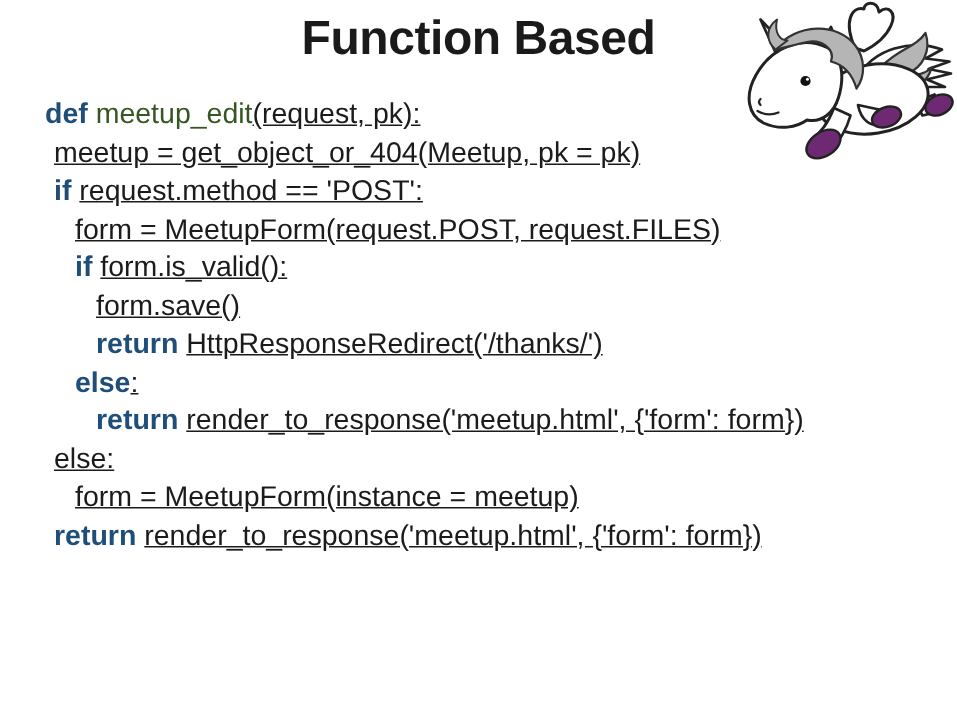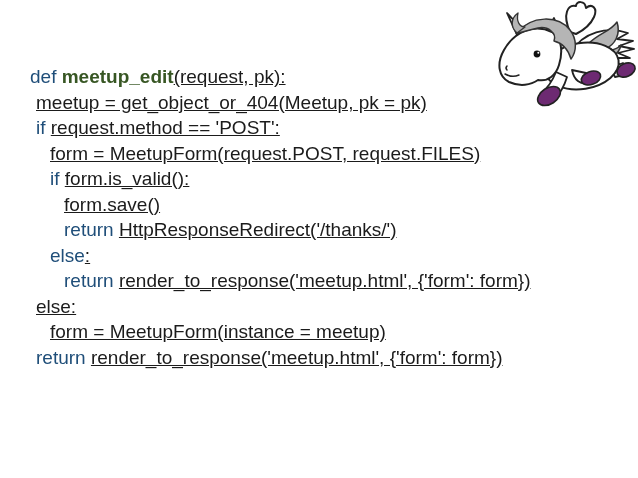--- a/index.html
+++ b/index.html
@@ -41,29 +41,30 @@
     font-size: 19px;
     line-height: 25.5px;
     color: var(--code-text, #1b1b1b);
     white-space: pre;
   }
   .code-line { white-space: pre; }
   .indent-0 { padding-left: 0; }
   .indent-1 { padding-left: 6px; }
   .indent-2 { padding-left: 20px; }
   .indent-3 { padding-left: 34px; }
-  .kw { color: var(--keyword, #1f4e79); font-weight: 400; }
-  .fn { color: var(--function-name, #375623); font-weight: 700; }
+  .kw { color: var(--keyword, #1f4e79); font-weight: 700; }
+  .fn { color: var(--function-name, #375623); font-weight: 400; }
   .pl { color: var(--code-text, #1b1b1b); text-decoration: underline; }
 </style>
 </head>
 <body>
 
 <div class="slide">
 
+  <div class="slide-title">Function Based</div>
 
   <svg class="unicorn" viewBox="0 0 148 120" xmlns="http://www.w3.org/2000/svg">
 
     <path d="M80,32 C72,14 78,4 86,6 C86,1 95,0 96,8 C102,3 108,8 104,17 C100,26 92,31 86,34 Z" style="fill:#ffffff;stroke:var(--outline,#222);stroke-width:2;stroke-linejoin:round"></path>
 
     <path d="M82,52 C92,32 118,26 138,33 L127,39 L143,41 L129,46 L144,49 L128,53 L140,58 L123,58 L131,66 L115,62 L119,70 L103,63 C92,58 85,56 82,52 Z" style="fill:#ffffff;stroke:var(--outline,#222);stroke-width:1.8;stroke-linejoin:round"></path>
 
     <path d="M98,44 C110,32 120,32 127,22 C131,34 125,45 115,49 C121,51 127,49 131,45 C129,55 118,61 108,57 C102,54 97,49 98,44 Z" style="fill:var(--mane,#b5b5b5);stroke:#333;stroke-width:1.5;stroke-linejoin:round"></path>
 
     <path d="M120,68 L133,63 L138,74 L125,77 Z" style="fill:#ffffff;stroke:var(--outline,#222);stroke-width:1.8;stroke-linejoin:round"></path>

